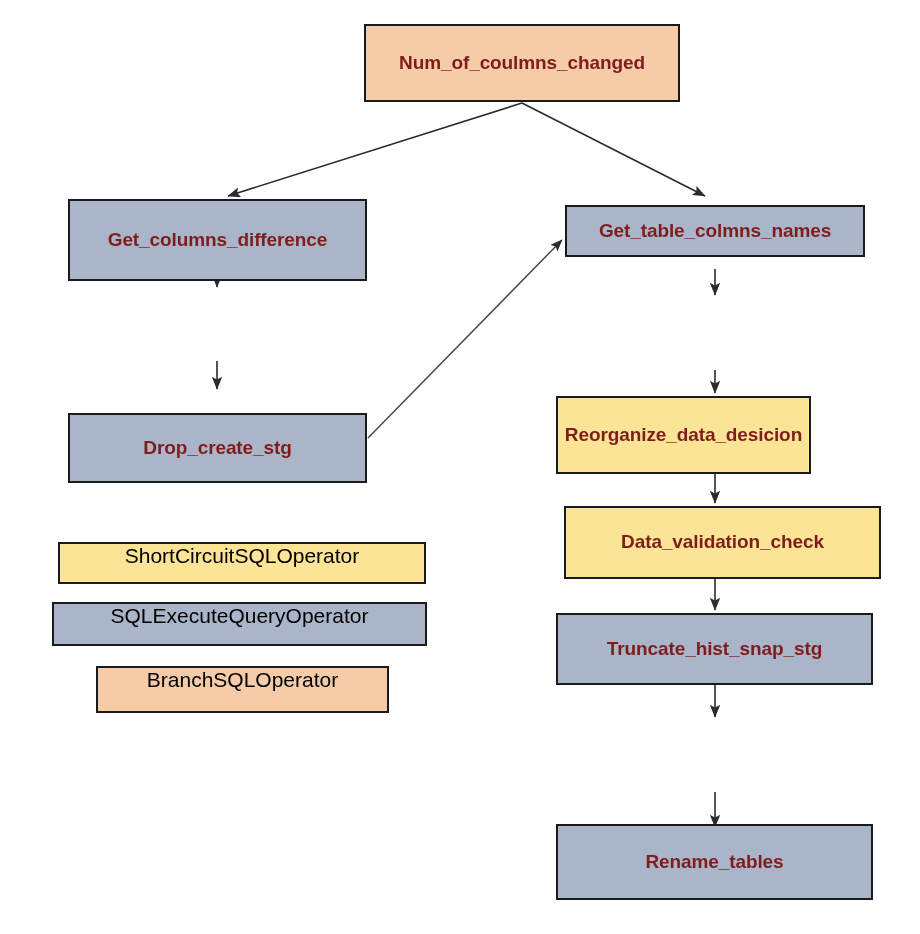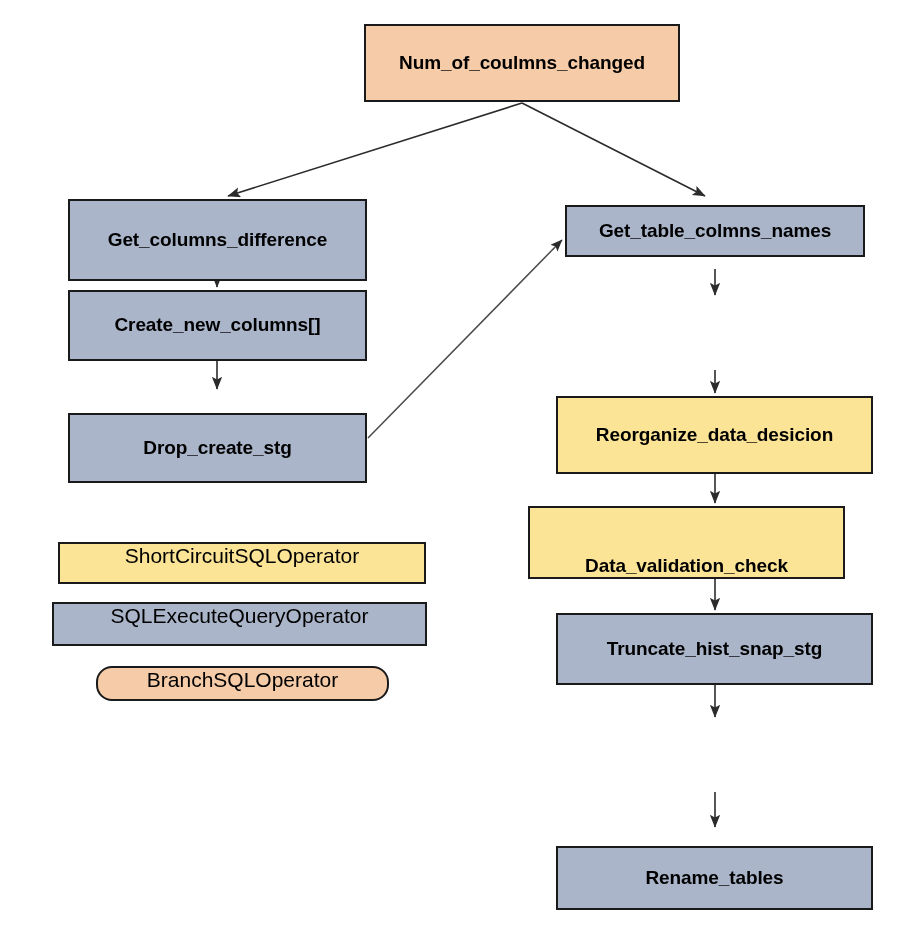--- a/index.html
+++ b/index.html
@@ -28,21 +28,21 @@
   .node {
     position: absolute;
     box-sizing: border-box;
     border: 2px solid #1a1a1a;
     display: flex;
     align-items: center;
     justify-content: center;
     text-align: center;
     font-weight: bold;
     font-size: 19px;
-    color: #000000;
+    color: #7f1d1d;
     letter-spacing: -0.1px;
     line-height: 1.1;
     z-index: 2;
   }
   .legend-item {
     position: absolute;
     box-sizing: border-box;
     border: 2px solid #1a1a1a;
     display: flex;
     align-items: flex-start;
@@ -83,45 +83,42 @@
     <line x1="715" y1="685" x2="715" y2="717" stroke="#2b2b2b" stroke-width="1.6" marker-end="url(#arrowhead)"></line>
     <line x1="715" y1="792" x2="715" y2="827" stroke="#2b2b2b" stroke-width="1.6" marker-end="url(#arrowhead)"></line>
   </svg>
 
   <div class="node" style="left: 364px; top: 24px; width: 316px; height: 78px; background: rgb(246, 203, 168); border-color: rgb(26, 26, 26);">
     <span>Num_of_coulmns_changed</span>
   </div>
   <div class="node" style="left: 68px; top: 199px; width: 299px; height: 82px; background: rgb(170, 181, 201); border-color: rgb(26, 26, 26);">
     <span>Get_columns_difference</span>
   </div>
-  <div class="node" style="left: 68px; top: 290px; width: 299px; height: 71px; background: rgb(170, 181, 201); border-color: rgb(26, 26, 26);">
-    <span>Create_new_columns[]</span>
-  </div>
   <div class="node" style="left: 68px; top: 413px; width: 299px; height: 70px; background: rgb(170, 181, 201); border-color: rgb(26, 26, 26);">
     <span>Drop_create_stg</span>
   </div>
   <div class="node" style="left: 565px; top: 205px; width: 300px; height: 52px; background: rgb(170, 181, 201); border-color: rgb(26, 26, 26);">
     <span>Get_table_colmns_names</span>
   </div>
-  <div class="node" style="left: 556px; top: 396px; width: 317px; height: 78px; background: rgb(251, 228, 150); border-color: rgb(26, 26, 26); align-items: center;">
+  <div class="node" style="left: 556px; top: 396px; width: 255px; height: 78px; background: rgb(251, 228, 150); border-color: rgb(26, 26, 26); align-items: center;">
     <span>Reorganize_data_desicion</span>
   </div>
-  <div class="node" style="left: 528px; top: 506px; width: 317px; height: 73px; background: rgb(251, 228, 150); border-color: rgb(26, 26, 26); align-items: flex-end;">
+  <div class="node" style="left: 564px; top: 506px; width: 317px; height: 73px; background: rgb(251, 228, 150); border-color: rgb(26, 26, 26);">
     <span>Data_validation_check</span>
   </div>
   <div class="node" style="left: 556px; top: 613px; width: 317px; height: 72px; background: rgb(170, 181, 201); border-color: rgb(26, 26, 26);">
     <span>Truncate_hist_snap_stg</span>
   </div>
-  <div class="node" style="left: 556px; top: 846px; width: 317px; height: 64px; background: rgb(170, 181, 201); border-color: rgb(26, 26, 26);">
+  <div class="node" style="left: 556px; top: 824px; width: 317px; height: 76px; background: rgb(170, 181, 201); border-color: rgb(26, 26, 26);">
     <span>Rename_tables</span>
   </div>
 
   <div class="legend-item" style="left: 58px; top: 542px; width: 368px; height: 42px; background: rgb(251, 228, 150); border-color: rgb(26, 26, 26);">
     <span>ShortCircuitSQLOperator</span>
   </div>
   <div class="legend-item" style="left: 52px; top: 602px; width: 375px; height: 44px; background: rgb(170, 181, 201); border-color: rgb(26, 26, 26);">
     <span>SQLExecuteQueryOperator</span>
   </div>
-  <div class="legend-item" style="left: 96px; top: 666px; width: 293px; height: 35px; background: rgb(246, 203, 168); border-color: rgb(26, 26, 26); border-radius: 16px;">
+  <div class="legend-item" style="left: 96px; top: 666px; width: 293px; height: 47px; background: rgb(246, 203, 168); border-color: rgb(26, 26, 26);">
     <span>BranchSQLOperator</span>
   </div>
 
 </div>
 
 </body></html>

